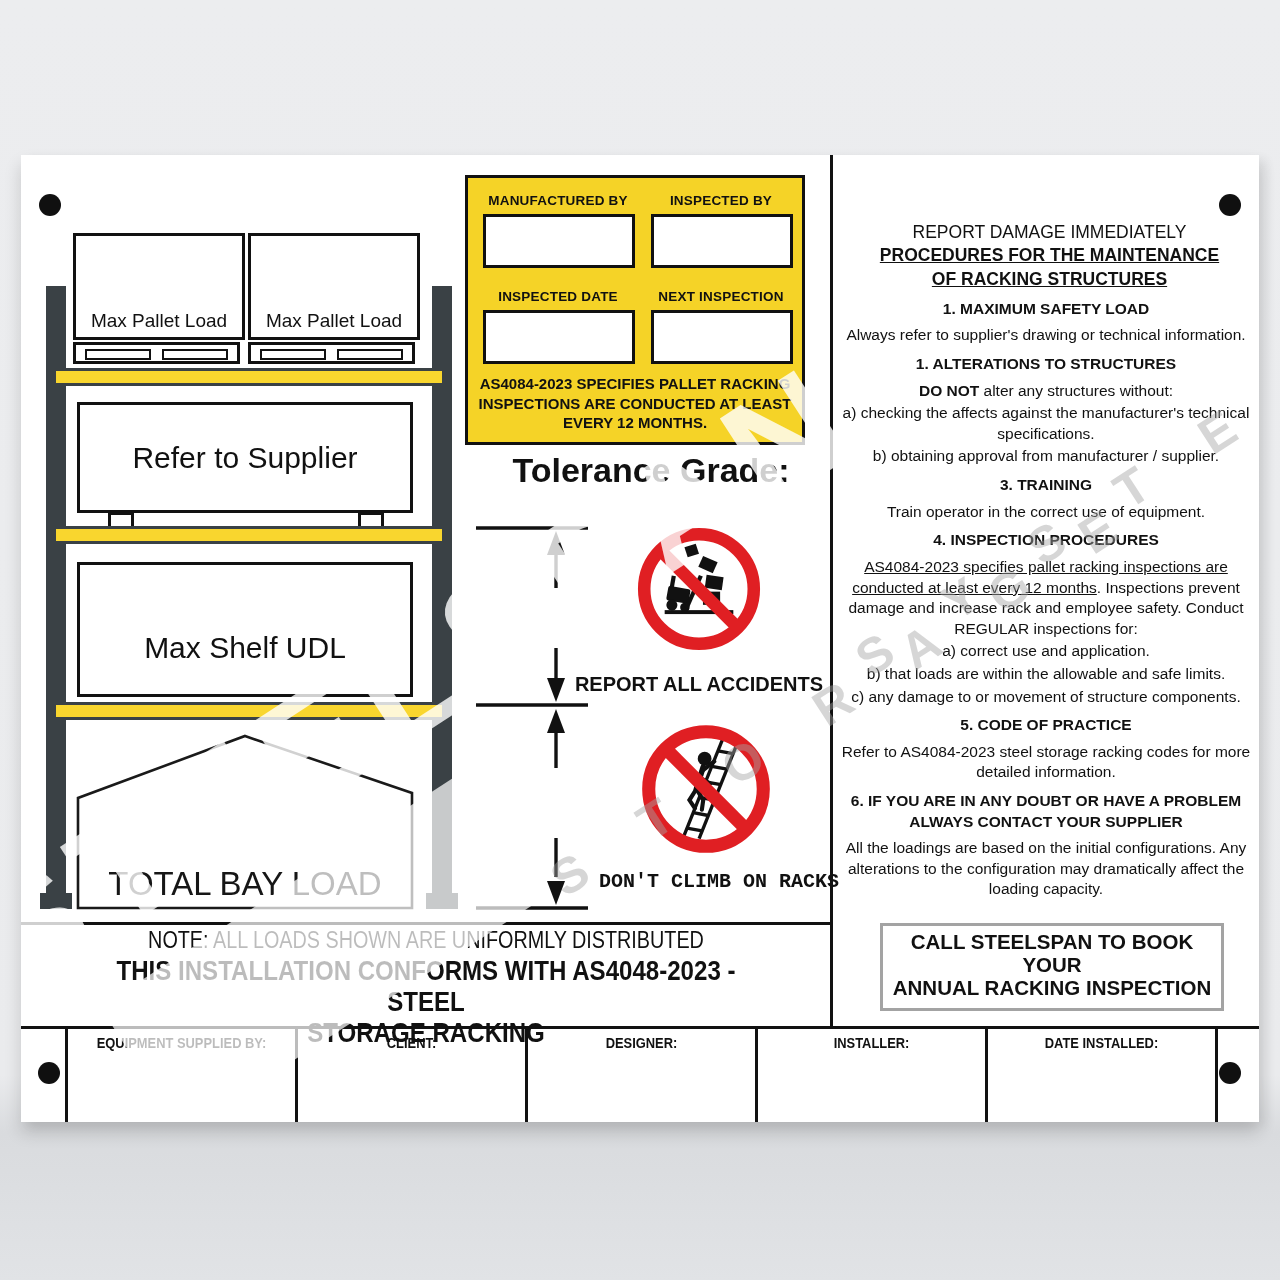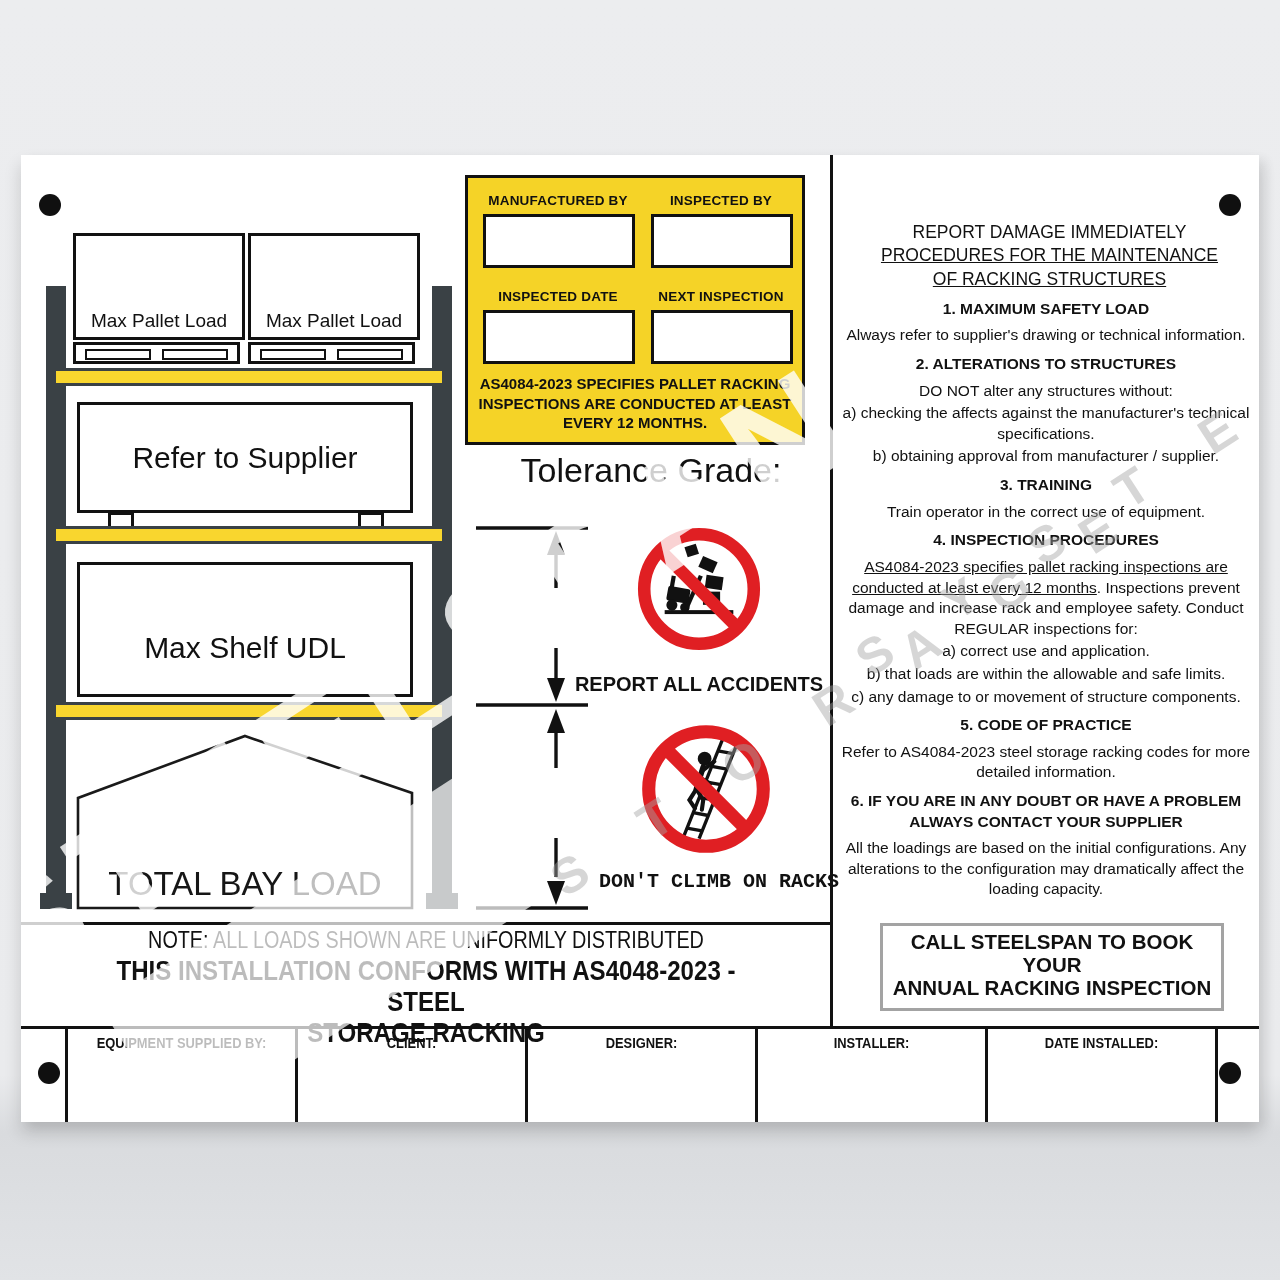--- a/index.html
+++ b/index.html
@@ -2,21 +2,21 @@
 <html><head>
 <meta charset="utf-8">
 <style>
   html,body{margin:0;padding:0;}
   .stage{
     position:relative;width:1280px;height:1280px;overflow:hidden;
     background:linear-gradient(180deg,#ecedef 0%,#eaebed 84%,#d9dbde 88.5%,#e1e3e6 100%);
     font-family:"Liberation Sans","DejaVu Sans",sans-serif;color:#111;
   }
   .abs{position:absolute;}
-  .b{font-weight:normal;}
+  .b{font-weight:bold;}
   .u{text-decoration:underline;}
   .ctr{text-align:center;}
   .cond{transform:scaleX(0.86);transform-origin:50% 50%;}
   .sign{
     position:absolute;left:21px;top:155px;width:1238px;height:967px;background:#fff;
     box-shadow:0 10px 16px rgba(0,0,0,0.16), 8px 4px 10px rgba(0,0,0,0.05);overflow:hidden;
   }
   .hole{position:absolute;width:22px;height:22px;border-radius:50%;background:#101010;}
   
   .upright{position:absolute;width:20px;background:#3a4145;}
@@ -196,21 +196,21 @@
     <div class="divider"></div>
 
     <div class="proc">
       <div class="t">REPORT DAMAGE IMMEDIATELY</div>
       <div class="t b u">PROCEDURES FOR THE MAINTENANCE</div>
       <div class="t b u" style="margin-bottom:6px;">OF RACKING STRUCTURES</div>
 
       <div class="h">1. MAXIMUM SAFETY LOAD</div>
       <p>Always refer to supplier's drawing or technical information.</p>
 
-      <div class="h">2. ALTERATIONS TO STRUCTURES</div>
+      <div class="h">1. ALTERATIONS TO STRUCTURES</div>
       <p><span class="b">DO NOT</span><span> alter any structures without:</span></p>
       <p>a) checking the affects against the manufacturer's  technical specifications.</p>
       <p>b) obtaining approval from manufacturer / supplier.</p>
 
       <div class="h">3. TRAINING</div>
       <p>Train operator in the correct use of equipment.</p>
 
       <div class="h">4. INSPECTION PROCEDURES</div>
       <p><span class="u">AS4084-2023 specifies pallet racking inspections are conducted at least every 12 months</span><span>. Inspections prevent damage and increase rack and employee safety. Conduct REGULAR inspections for:</span></p>
       <p>a) correct use and application.</p>

